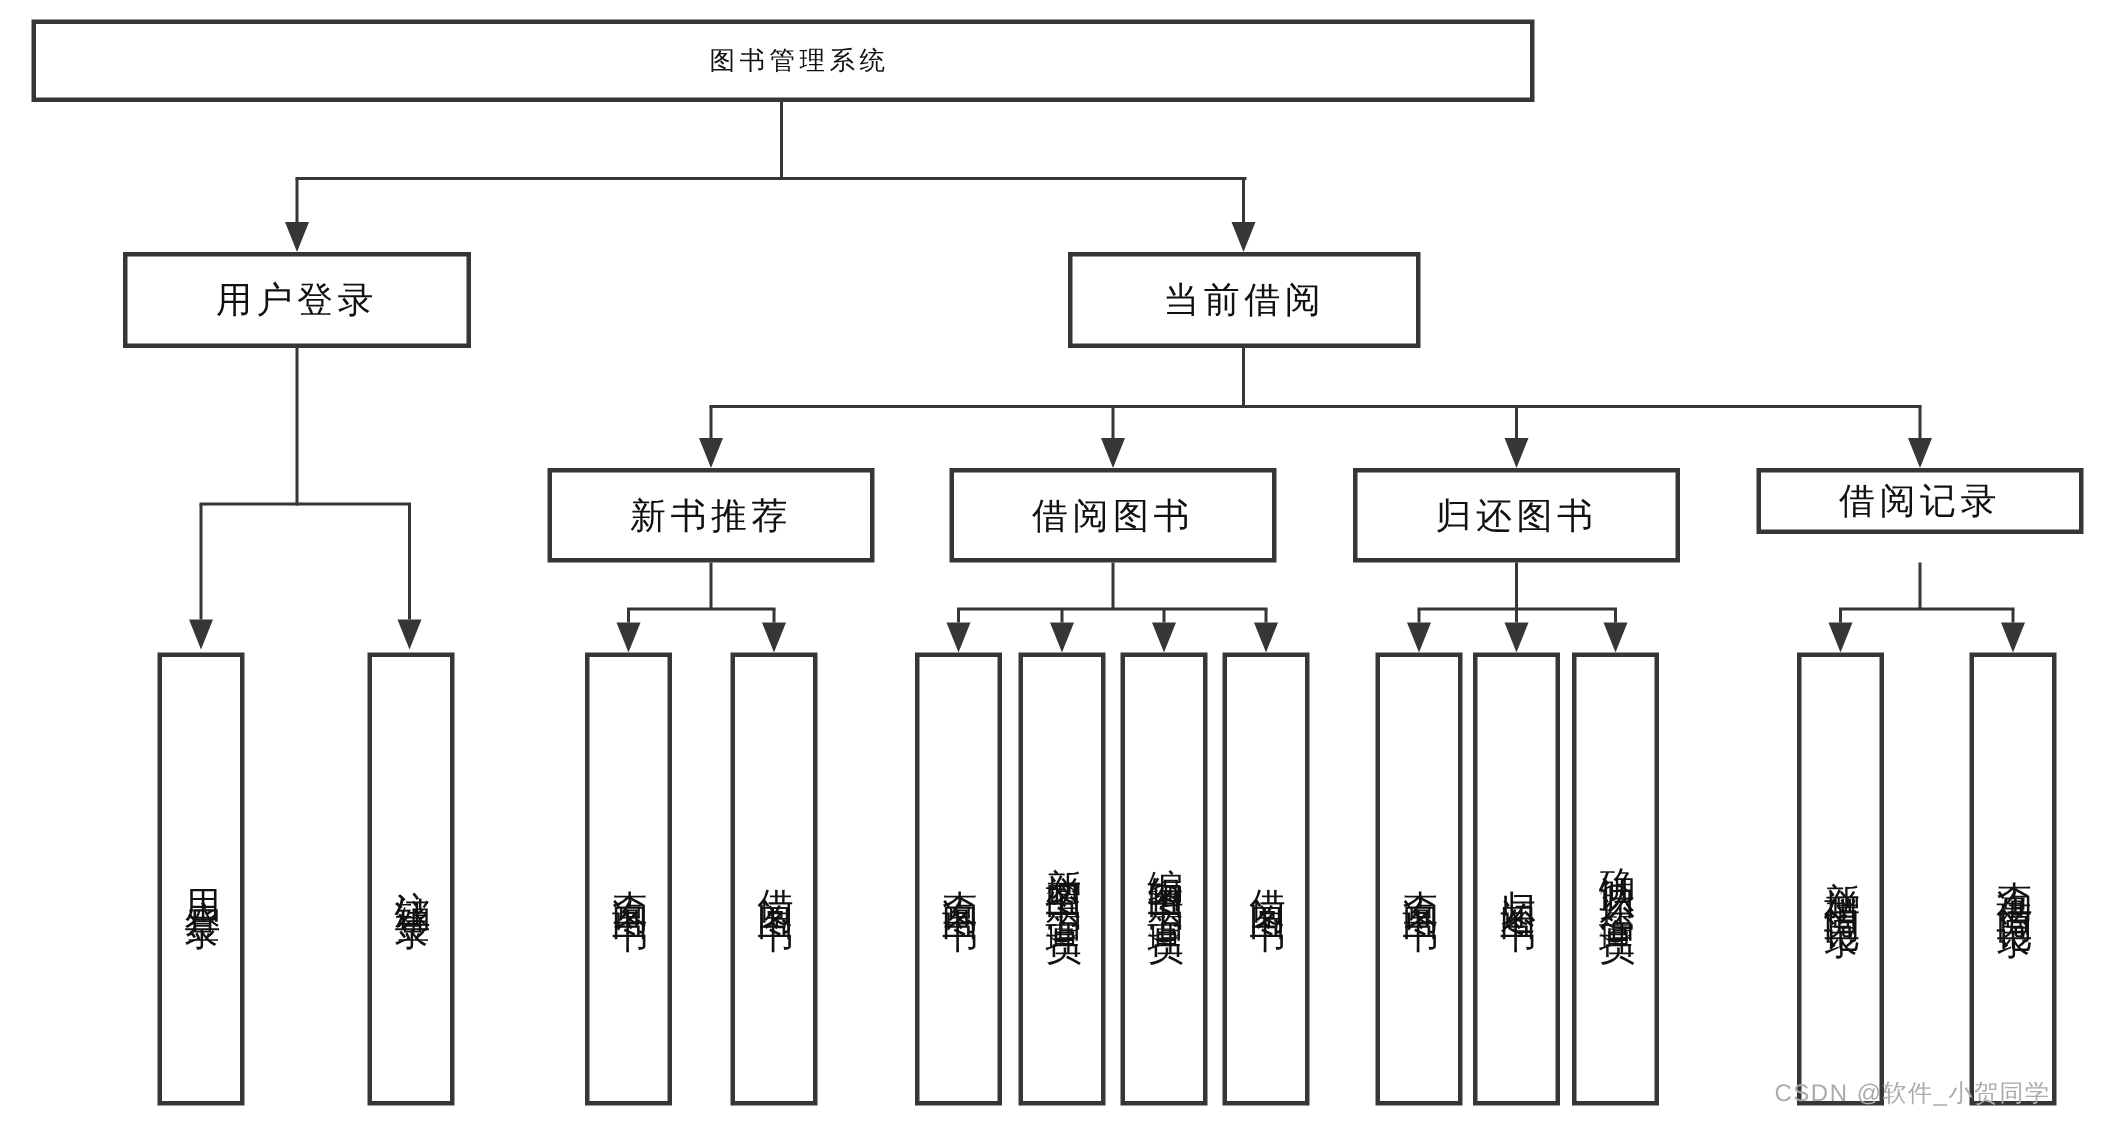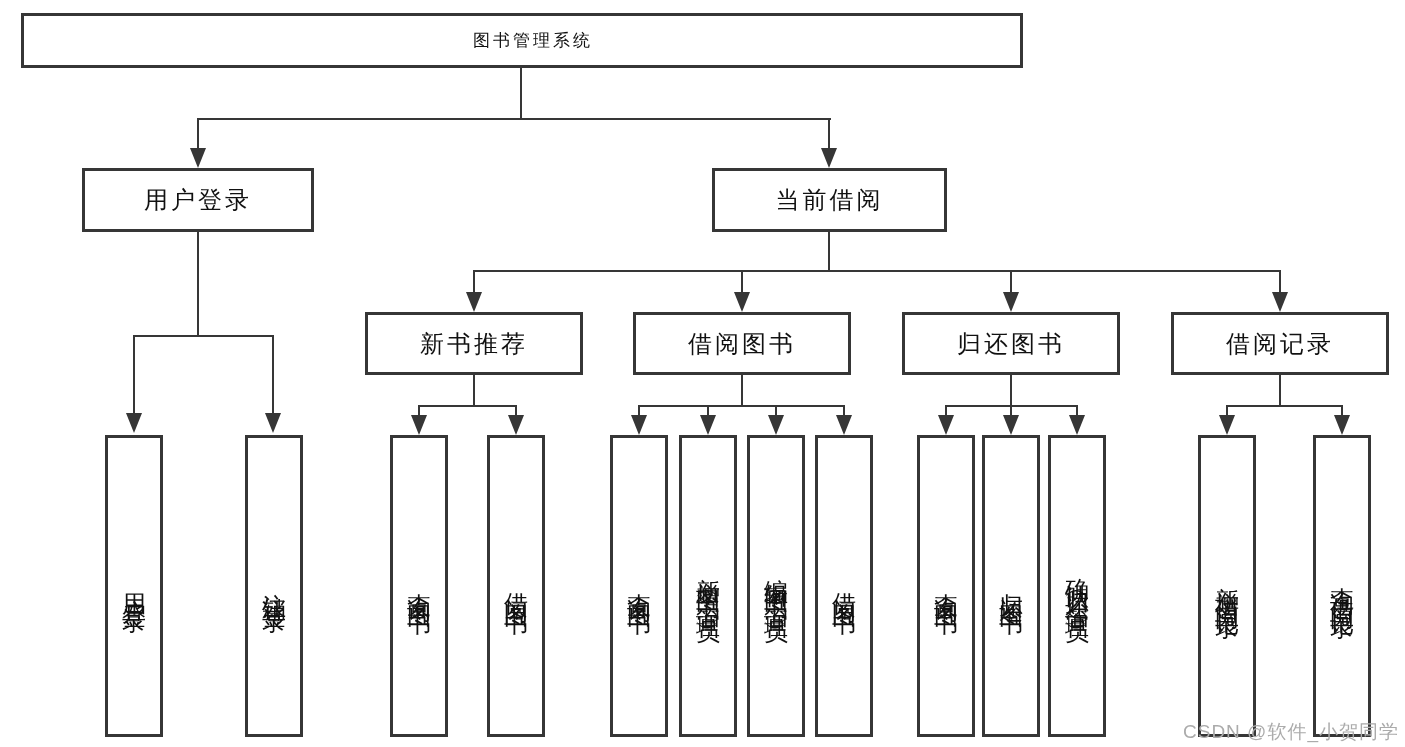--- a/index.html
+++ b/index.html
@@ -20,21 +20,21 @@
   }
   .vline{position:absolute;width:2px;background:#363636;}
   .hline{position:absolute;height:2px;background:#363636;}
   .arrow::after{
     content:"";position:absolute;left:50%;transform:translateX(-50%);
     bottom:-20px;width:0;height:0;
     border-left:8px solid transparent;border-right:8px solid transparent;
     border-top:20px solid #363636;
   }
   .watermark{
-    position:absolute;left:1183px;top:719px;font-size:19px;
+    position:absolute;left:1183px;top:719px;font-size:16px;
     color:#ababab;letter-spacing:1px;white-space:nowrap;z-index:5;
   }
 </style>
 </head>
 <body>
 
 <div class="canvas">
 
   <div class="box root" style="left:21px;top:13px;width:1002px;height:55px;">图书管理系统</div>
 
@@ -54,21 +54,21 @@
   <div class="vline" style="left:828px;top:232px;height:39px;"></div>
   <div class="hline" style="left:473px;top:270px;width:808px;"></div>
   <div class="vline arrow" style="left:473px;top:271px;height:21px;"></div>
   <div class="vline arrow" style="left:741px;top:271px;height:21px;"></div>
   <div class="vline arrow" style="left:1010px;top:271px;height:21px;"></div>
   <div class="vline arrow" style="left:1279px;top:271px;height:21px;"></div>
 
   <div class="box" style="left:365px;top:312px;width:218px;height:63px;">新书推荐</div>
   <div class="box" style="left:633px;top:312px;width:218px;height:63px;">借阅图书</div>
   <div class="box" style="left:902px;top:312px;width:218px;height:63px;">归还图书</div>
-  <div class="box" style="left:1171px;top:312px;width:218px;height:63px;">借阅记录</div>
+  <div class="box" style="left:1171px;top:312px;width:218px;height:44px;">借阅记录</div>
 
   <div class="vline" style="left:473px;top:375px;height:31px;"></div>
   <div class="hline" style="left:418px;top:405px;width:99px;"></div>
   <div class="vline arrow" style="left:418px;top:406px;height:9px;"></div>
   <div class="vline arrow" style="left:515px;top:406px;height:9px;"></div>
 
   <div class="vline" style="left:741px;top:375px;height:31px;"></div>
   <div class="hline" style="left:638px;top:405px;width:207px;"></div>
   <div class="vline arrow" style="left:638px;top:406px;height:9px;"></div>
   <div class="vline arrow" style="left:707px;top:406px;height:9px;"></div>

